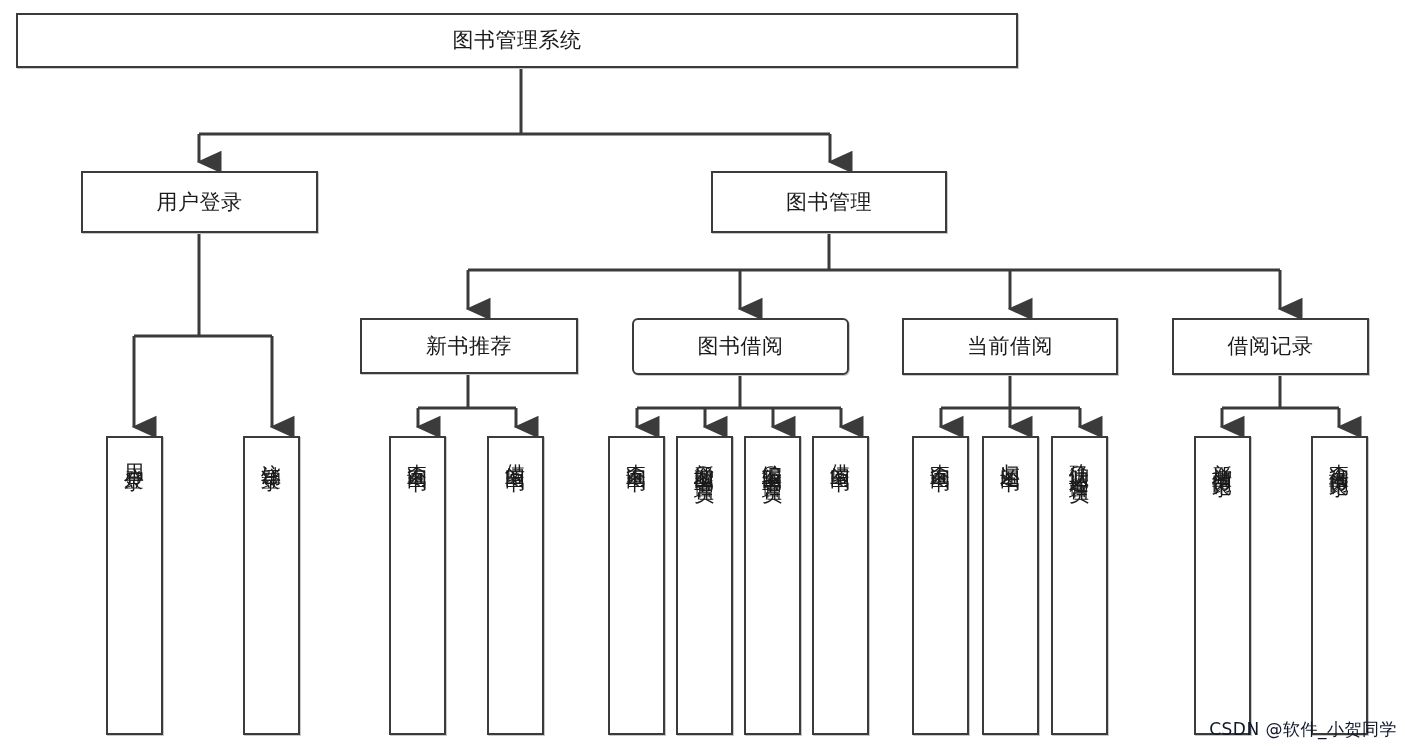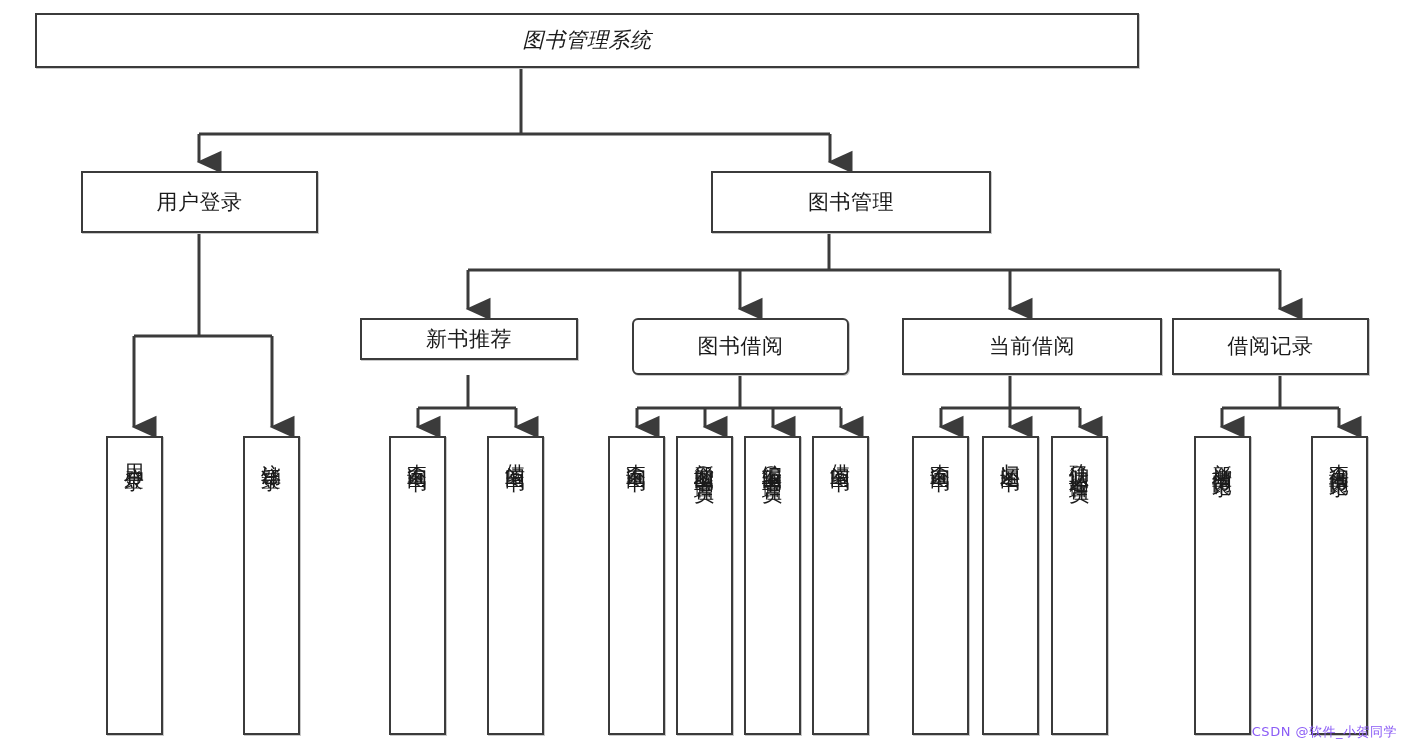--- a/index.html
+++ b/index.html
@@ -59,22 +59,22 @@
     writing-mode: vertical-rl;
     text-orientation: upright;
     font-size: 20px;
     letter-spacing: 3px;
     line-height: 1;
   }
   #watermark {
     position: absolute;
     right: 8px;
     bottom: 6px;
-    font-size: 13px;
-    color: #8b5cf6;
+    font-size: 17px;
+    color: #0f172a;
     letter-spacing: 0.5px;
     white-space: nowrap;
   }
 </style>
 </head>
 <body>
 
 <div id="canvas">
 
   <svg id="edges" viewBox="0 0 1405 747" xmlns="http://www.w3.org/2000/svg">
@@ -121,38 +121,38 @@
       <path d="M 1010 408 L 1010 427" marker-end="url(#arrow)"></path>
       <path d="M 1080 408 L 1080 427" marker-end="url(#arrow)"></path>
 
       <path d="M 1280 375 L 1280 408"></path>
       <path d="M 1222 408 L 1339 408"></path>
       <path d="M 1222 408 L 1222 427" marker-end="url(#arrow)"></path>
       <path d="M 1339 408 L 1339 427" marker-end="url(#arrow)"></path>
     </g>
   </svg>
 
-  <div class="node h" style="left:35px;top:13px;width:1104px;height:55px;font-style:italic;">
+  <div class="node h" style="left:16px;top:13px;width:1002px;height:55px;">
     <span class="label">图书管理系统</span>
   </div>
 
   <div class="node h" style="left:81px;top:171px;width:237px;height:62px;">
     <span class="label">用户登录</span>
   </div>
-  <div class="node h" style="left:711px;top:171px;width:280px;height:62px;">
+  <div class="node h" style="left:711px;top:171px;width:236px;height:62px;">
     <span class="label">图书管理</span>
   </div>
 
-  <div class="node h" style="left:360px;top:318px;width:218px;height:42px;">
+  <div class="node h" style="left:360px;top:318px;width:218px;height:56px;">
     <span class="label">新书推荐</span>
   </div>
   <div class="node h" style="left:632px;top:318px;width:217px;height:57px;border-radius:6px;">
     <span class="label">图书借阅</span>
   </div>
-  <div class="node h" style="left:902px;top:318px;width:260px;height:57px;">
+  <div class="node h" style="left:902px;top:318px;width:216px;height:57px;">
     <span class="label">当前借阅</span>
   </div>
   <div class="node h" style="left:1172px;top:318px;width:197px;height:57px;">
     <span class="label">借阅记录</span>
   </div>
 
   <div class="node v" style="left:106px;top:436px;width:57px;height:299px;">
     <span class="label">用户登录</span>
   </div>
   <div class="node v" style="left:243px;top:436px;width:57px;height:299px;">

